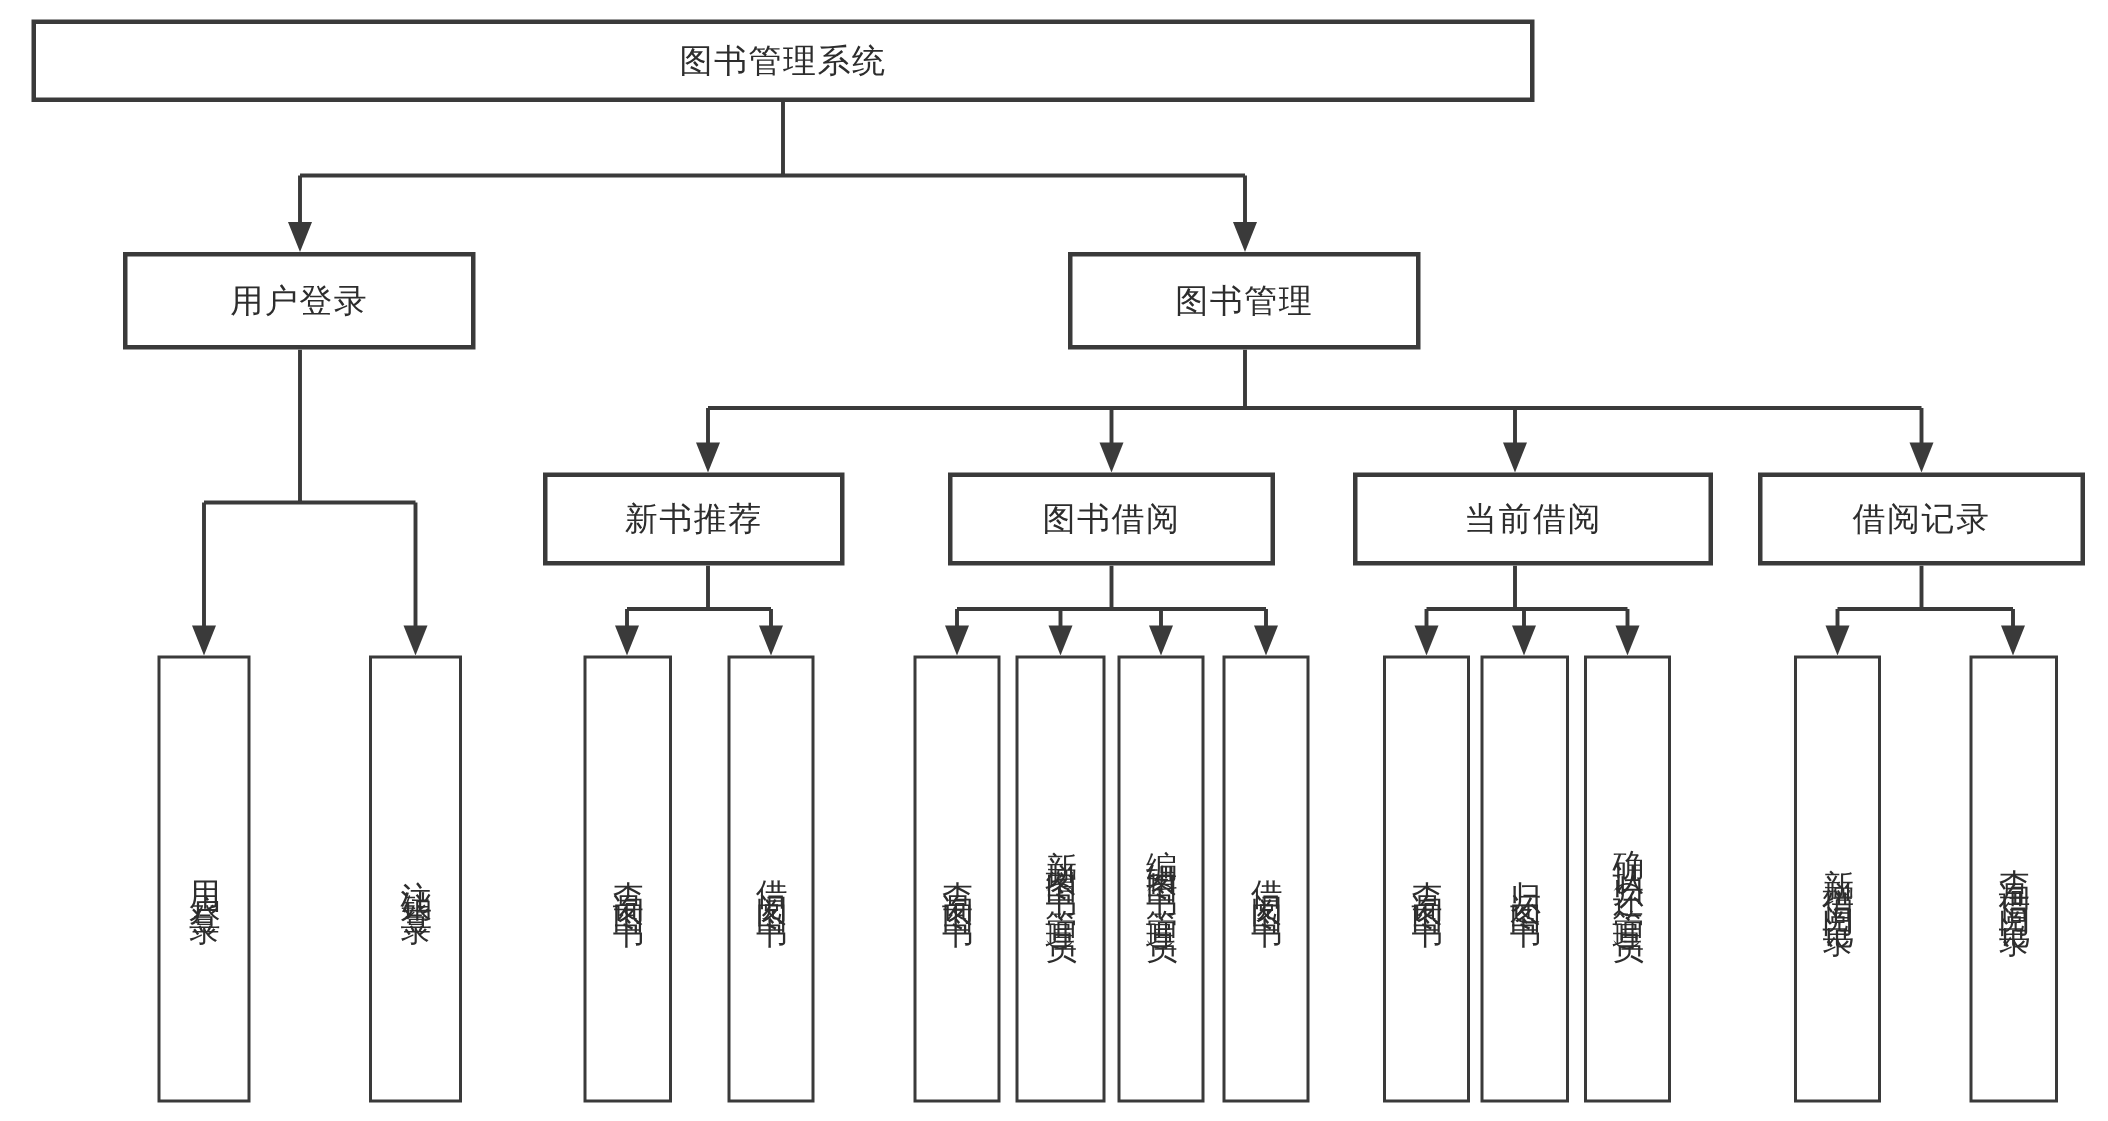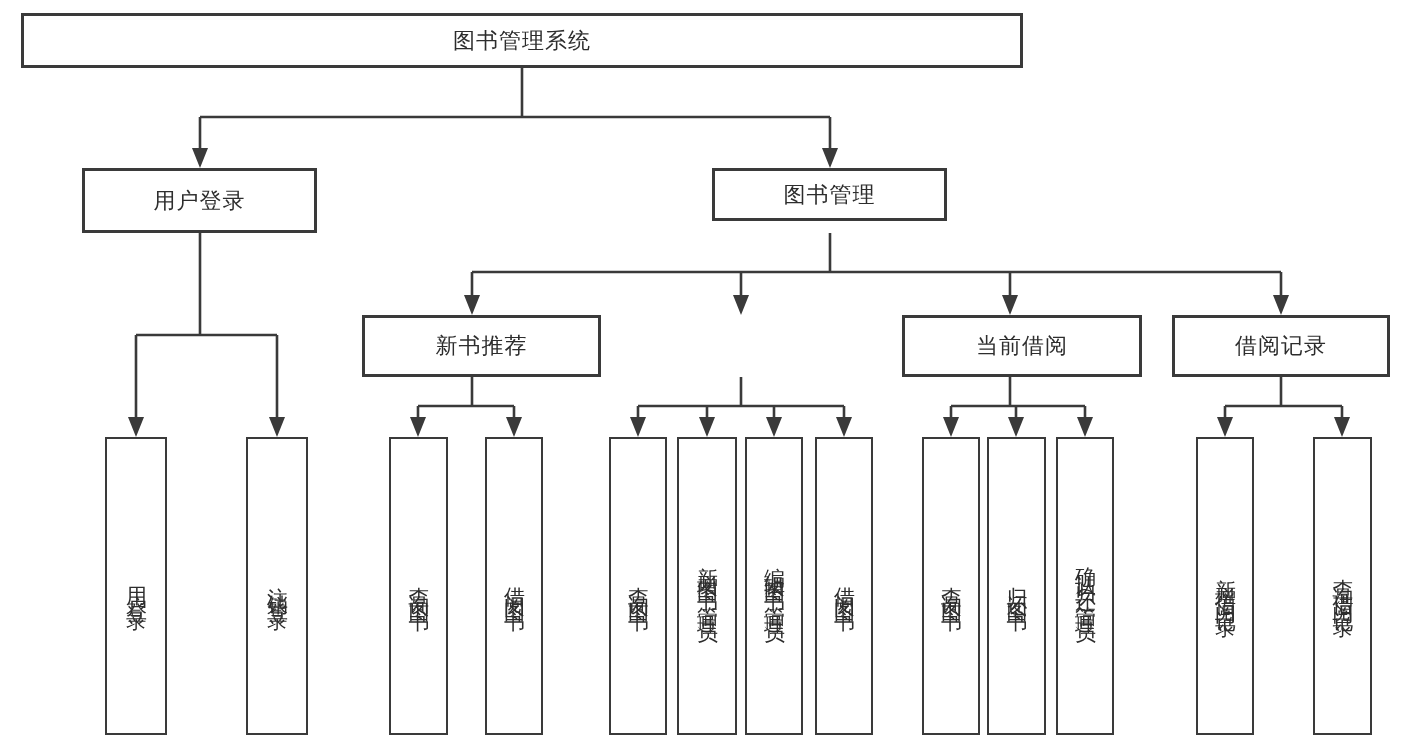--- a/index.html
+++ b/index.html
@@ -105,26 +105,29 @@
     <polygon class="arrow" points="1334,417 1350,417 1342,437"></polygon>
   </svg>
 
   <div class="box h" style="left:21px;top:13px;width:1002px;height:55px">
     <span>图书管理系统</span>
   </div>
 
   <div class="box h" style="left:82px;top:168px;width:235px;height:65px">
     <span>用户登录</span>
   </div>
-  <div class="box h" style="left:712px;top:168px;width:235px;height:53px">
+  <div class="box h" style="left:712px;top:168px;width:235px;height:65px">
     <span>图书管理</span>
   </div>
 
-  <div class="box h" style="left:362px;top:315px;width:239px;height:62px">
+  <div class="box h" style="left:362px;top:315px;width:201px;height:62px">
     <span>新书推荐</span>
+  </div>
+  <div class="box h" style="left:632px;top:315px;width:218px;height:62px">
+    <span>图书借阅</span>
   </div>
   <div class="box h" style="left:902px;top:315px;width:240px;height:62px">
     <span>当前借阅</span>
   </div>
   <div class="box h" style="left:1172px;top:315px;width:218px;height:62px">
     <span>借阅记录</span>
   </div>
 
   <div class="box leaf" style="left:105px;top:437px;width:62px;height:298px">
     <span class="vtext">用户登录</span>

